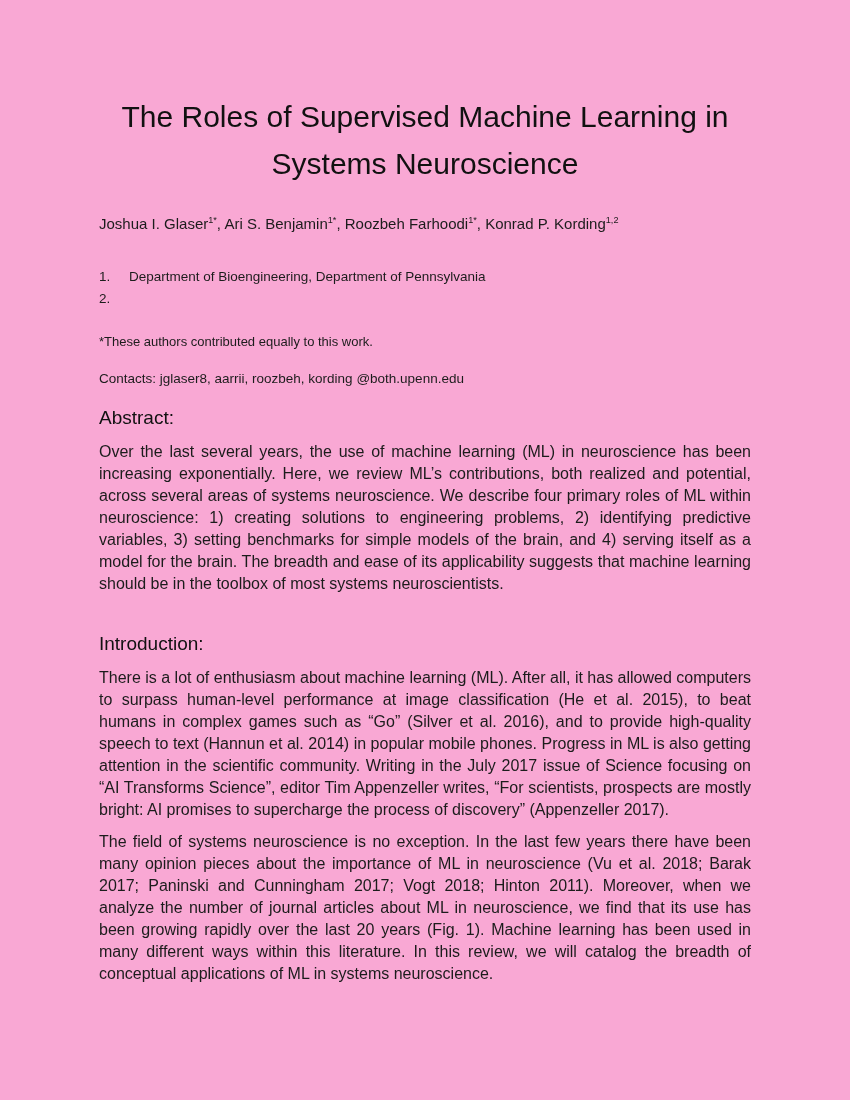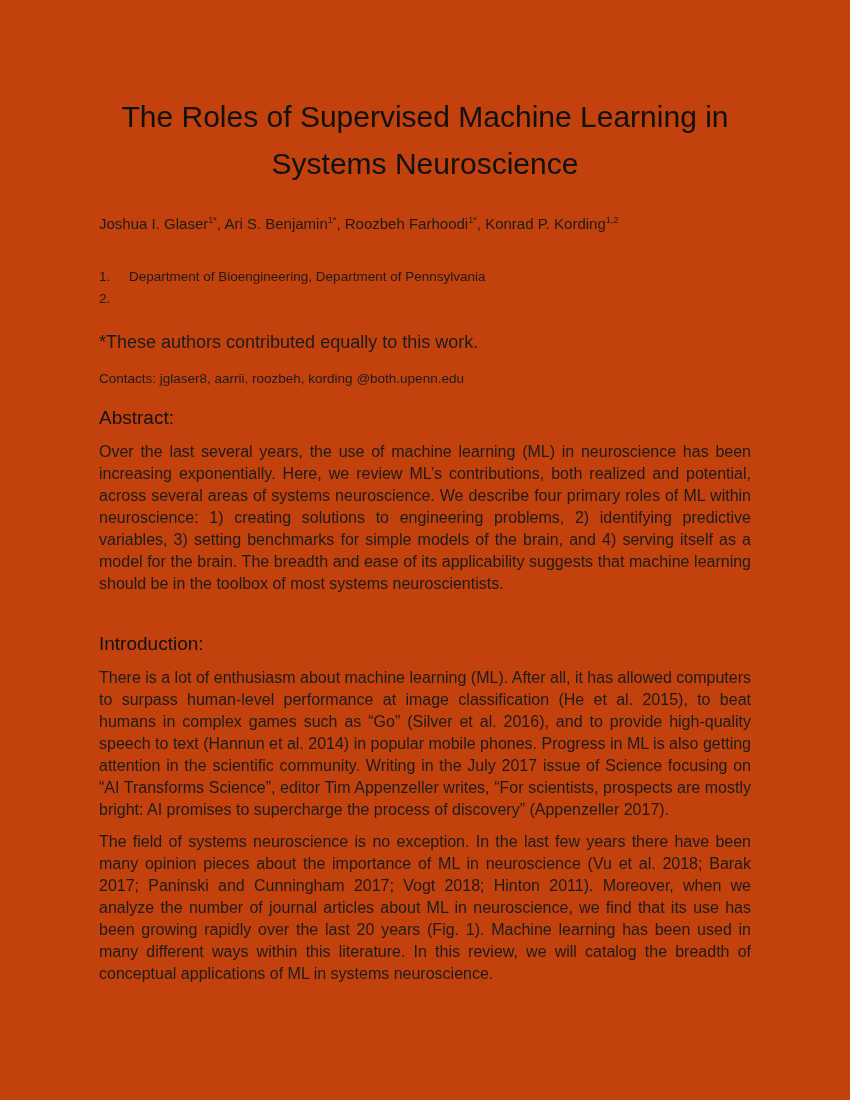--- a/index.html
+++ b/index.html
@@ -6,21 +6,21 @@
   html, body {
     margin: 0;
     padding: 0;
     background: #ffffff;
   }
   .page {
     position: relative;
     width: 850px;
     height: 1100px;
     margin: 0 auto;
-    background: #c2410c;
+    background: #f9a8d4;
     font-family: "Liberation Sans", "DejaVu Sans", sans-serif;
     color: #1c1c1c;
     padding: 93px 99px 0 99px;
     overflow: hidden;
   }
   .title {
     font-size: 30px;
     font-weight: 400;
     line-height: 47px;
     text-align: center;
@@ -39,21 +39,21 @@
   }
   .affiliations {
     margin-top: 32px;
     font-size: 13.5px;
     line-height: 22px;
   }
   .affil-row { display: flex; }
   .affil-num { width: 30px; flex: none; }
   .note {
     margin-top: 23px;
-    font-size: 18px;
+    font-size: 13px;
     line-height: 18px;
   }
   .contacts {
     margin-top: 19px;
     font-size: 13.5px;
     line-height: 18px;
   }
   .section-heading {
     font-size: 19px;
     font-weight: 400;

